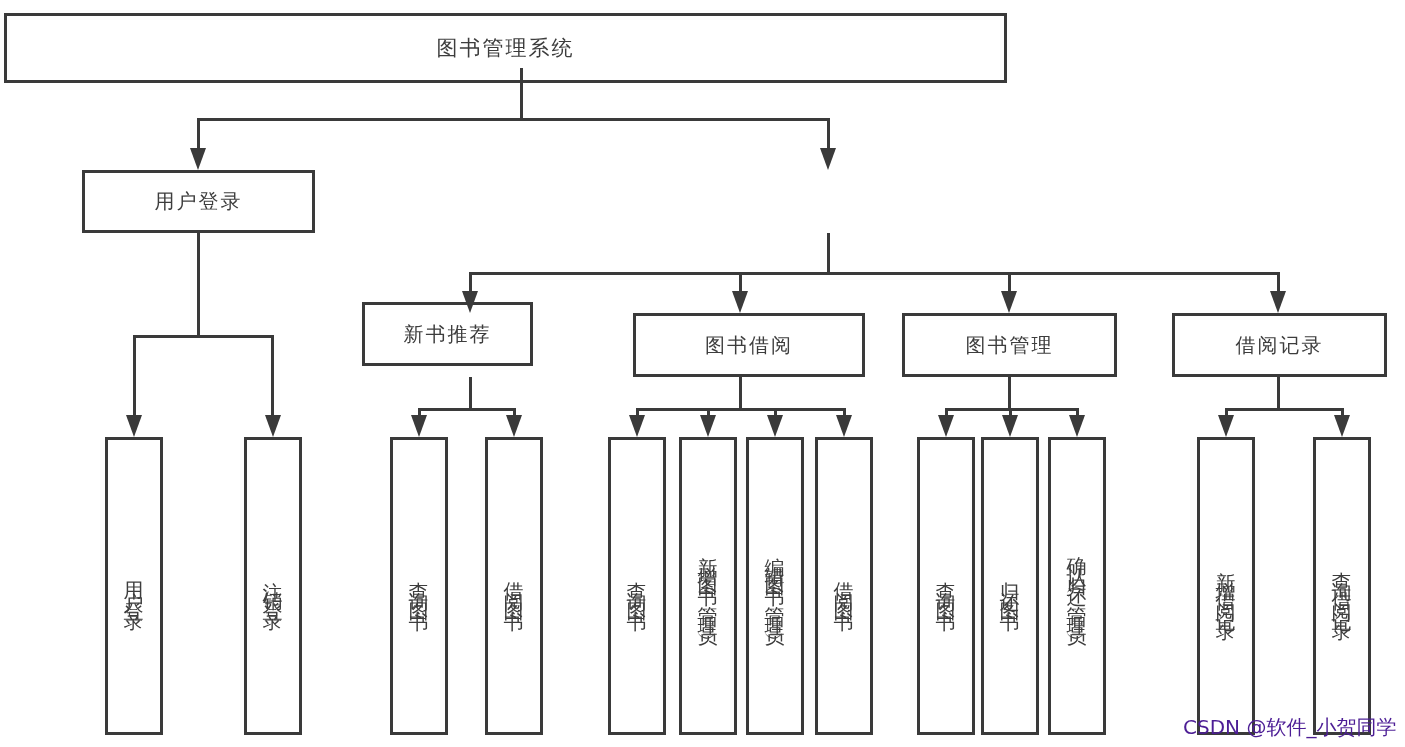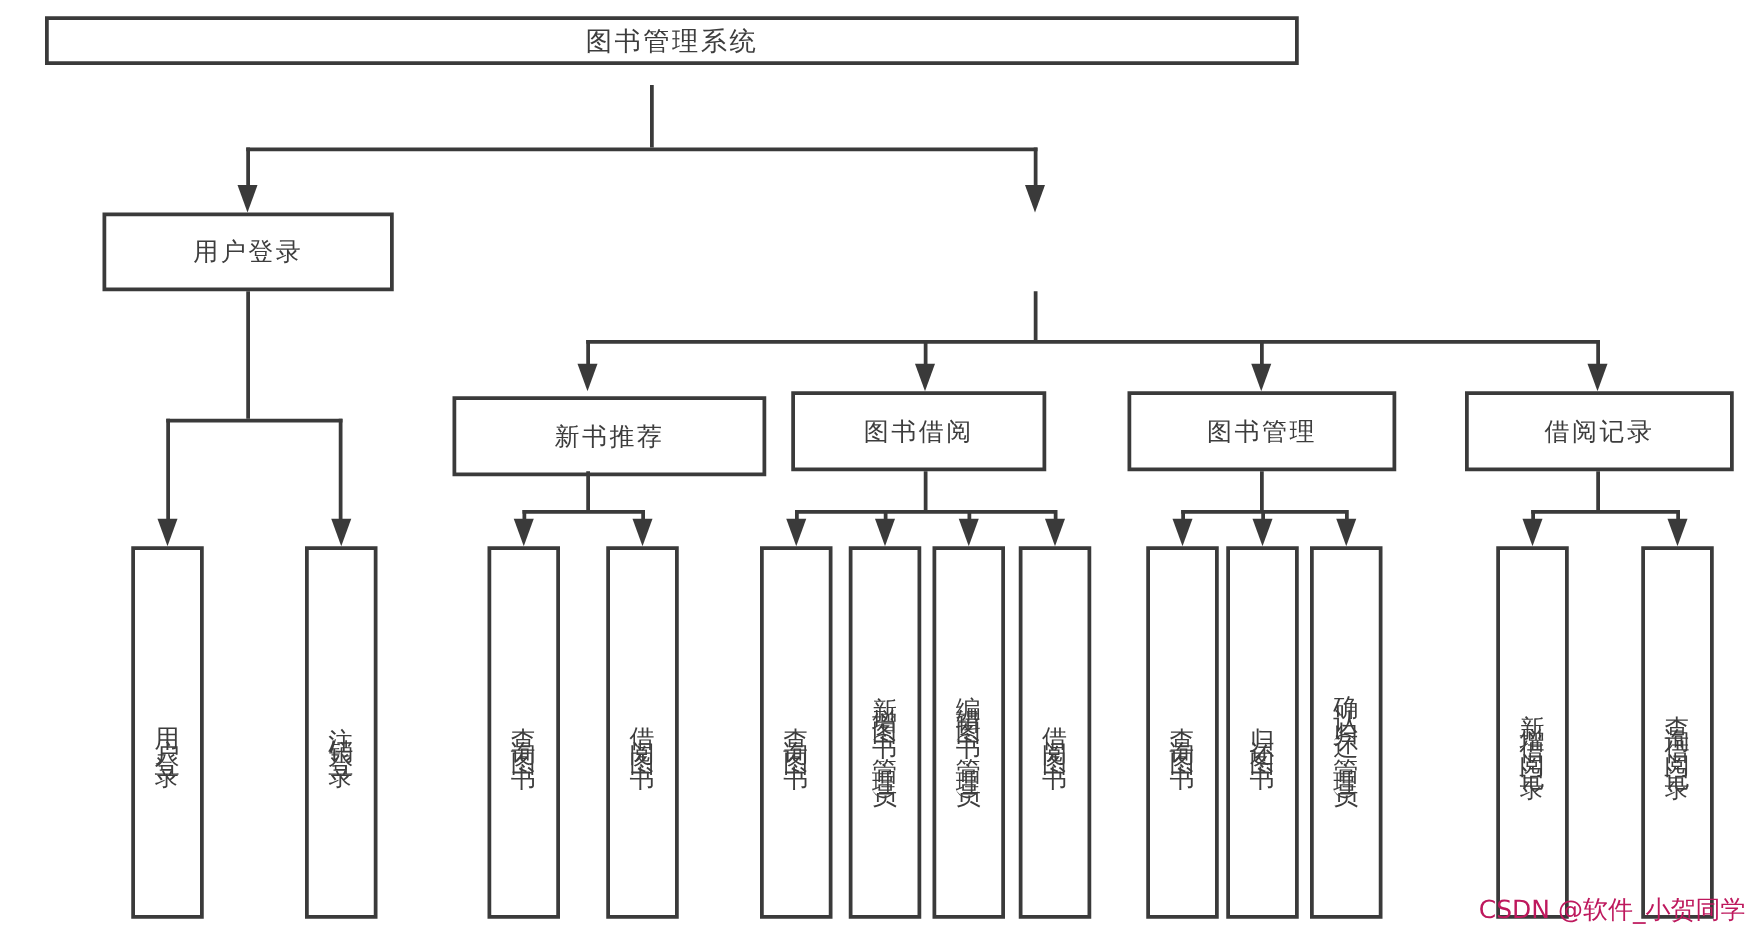--- a/index.html
+++ b/index.html
@@ -40,42 +40,42 @@
     position:absolute;
     width:0;height:0;
     border-left:8px solid transparent;
     border-right:8px solid transparent;
     border-top:22px solid #3a3a3a;
   }
   .watermark{
     position:absolute;
     left:1183px;top:714px;
     font-size:20px;
-    color:#be185d;
+    color:#4c1d95;
     white-space:nowrap;
     z-index:5;
   }
 </style>
 </head>
 <body>
 
 <div id="canvas">
 
-  <div class="box" style="left:36px;top:13px;width:1003px;height:39px;">
+  <div class="box" style="left:4px;top:13px;width:1003px;height:70px;">
     <span class="hlabel root-label">图书管理系统</span>
   </div>
 
   <div class="box" style="left:82px;top:170px;width:233px;height:63px;">
     <span class="hlabel">用户登录</span>
   </div>
 
-  <div class="box" style="left:362px;top:317px;width:251px;height:64px;">
+  <div class="box" style="left:362px;top:302px;width:171px;height:64px;">
     <span class="hlabel">新书推荐</span>
   </div>
-  <div class="box" style="left:633px;top:313px;width:204px;height:64px;">
+  <div class="box" style="left:633px;top:313px;width:232px;height:64px;">
     <span class="hlabel">图书借阅</span>
   </div>
   <div class="box" style="left:902px;top:313px;width:215px;height:64px;">
     <span class="hlabel">图书管理</span>
   </div>
   <div class="box" style="left:1172px;top:313px;width:215px;height:64px;">
     <span class="hlabel">借阅记录</span>
   </div>
 
   <div class="box vbox" style="left:105px;top:437px;width:58px;height:298px;">

